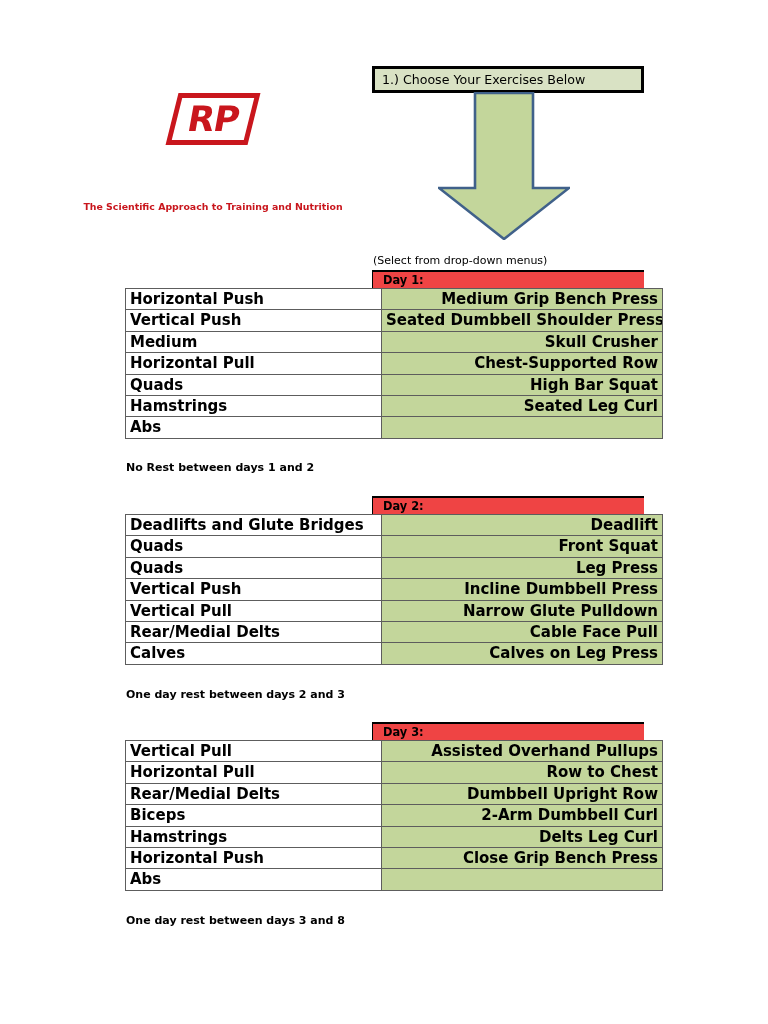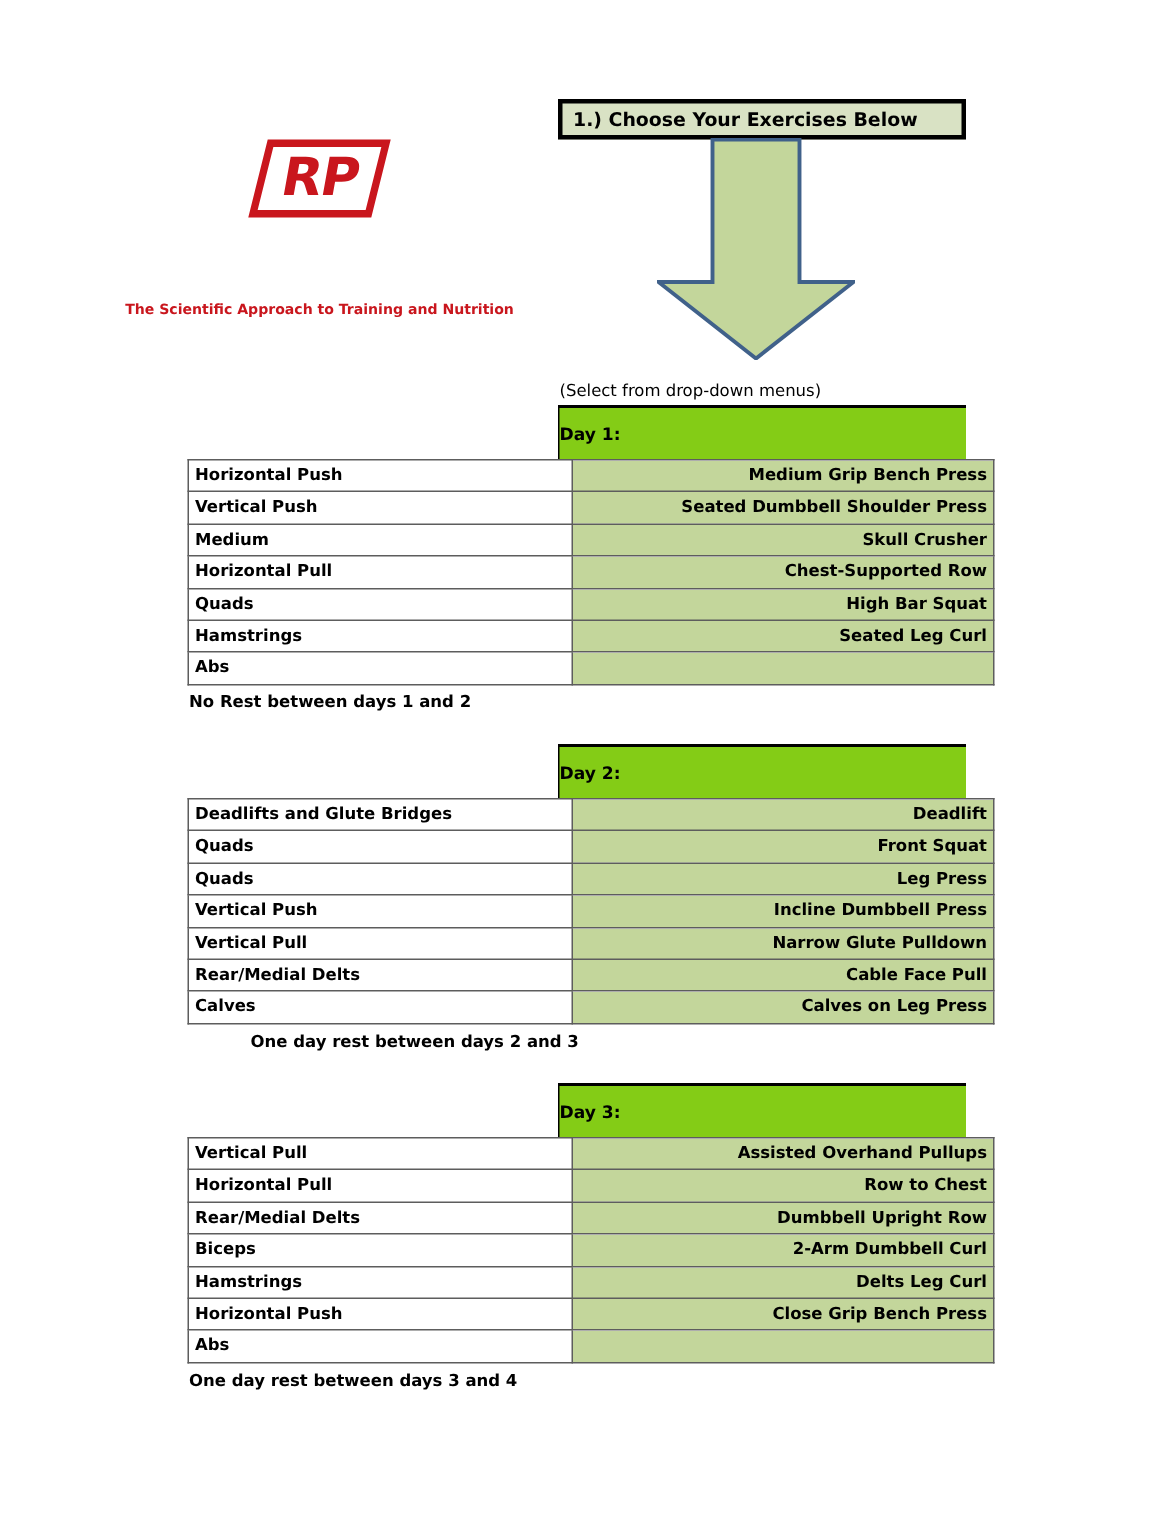--- a/index.html
+++ b/index.html
@@ -82,21 +82,21 @@
     top: 66px;
     width: 272px;
     height: 27px;
     background: #d9e2c4;
     border: 3px solid #000000;
     box-sizing: border-box;
     display: flex;
     align-items: center;
     padding-left: 7px;
     font-family: "DejaVu Sans", sans-serif;
-    font-weight: bold;
+    font-weight: normal;
     font-size: 12.6px;
     color: #000000;
     white-space: nowrap;
   }
 
   
   #down-arrow {
     position: absolute;
     left: 438px;
     top: 92px;
@@ -121,48 +121,48 @@
     position: absolute;
     left: 125px;
     width: 519px;
   }
   #day-block-1 { top: 270px; }
   #day-block-2 { top: 496px; }
   #day-block-3 { top: 722px; }
 
   .day-header-row {
     position: relative;
-    height: 36px;
+    height: 18px;
     margin-left: 247px;
     width: 272px;
     box-sizing: border-box;
     border-top: 2.5px solid #000000;
     border-left: 1.5px solid #000000;
-    background: #84cc16;
+    background: #ef4444;
     display: flex;
     align-items: center;
-    padding-left: 0;
+    padding-left: 10px;
     font-family: "DejaVu Sans", sans-serif;
     font-weight: bold;
     font-size: 11.4px;
     color: #000000;
   }
 
   table.day-table {
     border-collapse: collapse;
     width: 519px;
     table-layout: fixed;
     border: 1.8px solid #000000;
   }
   table.day-table td {
     height: 20.4px;
     padding: 0 4px;
     font-family: "DejaVu Sans", sans-serif;
     font-weight: bold;
-    font-size: 11px;
+    font-size: 15px;
     color: #000000;
     border: 0.9px solid #5d5d5d;
     white-space: nowrap;
     overflow: hidden;
     line-height: 20.4px;
     margin-top: 48px;
   }
   table.day-table td.cat-cell {
     width: 247px;
     background: #ffffff;
@@ -178,21 +178,21 @@
   .rest-note {
     position: absolute;
     left: 126px;
     font-family: "DejaVu Sans", sans-serif;
     font-weight: bold;
     font-size: 11px;
     color: #000000;
     white-space: nowrap;
   }
   #rest-note-1 { top: 461px; }
-  #rest-note-2 { top: 688px; margin-left: 41px; }
+  #rest-note-2 { top: 688px; }
   #rest-note-3 { top: 914px; }
 </style>
 </head>
 <body>
 
 <div id="logo-block">
   <div id="logo-mark">
     <span id="logo-mark-text">RP</span>
   </div>
   <div id="logo-tagline">The Scientific Approach to Training and Nutrition</div>
@@ -319,13 +319,13 @@
       <td class="ex-cell">Close Grip Bench Press</td>
     </tr>
     <tr>
       <td class="cat-cell">Abs</td>
       <td class="ex-cell"></td>
     </tr>
   </tbody>
     </table>
 </div>
 
-<div id="rest-note-3" class="rest-note">One day rest between days 3 and 4</div>
+<div id="rest-note-3" class="rest-note">One day rest between days 3 and 8</div>
 
 </body></html>

